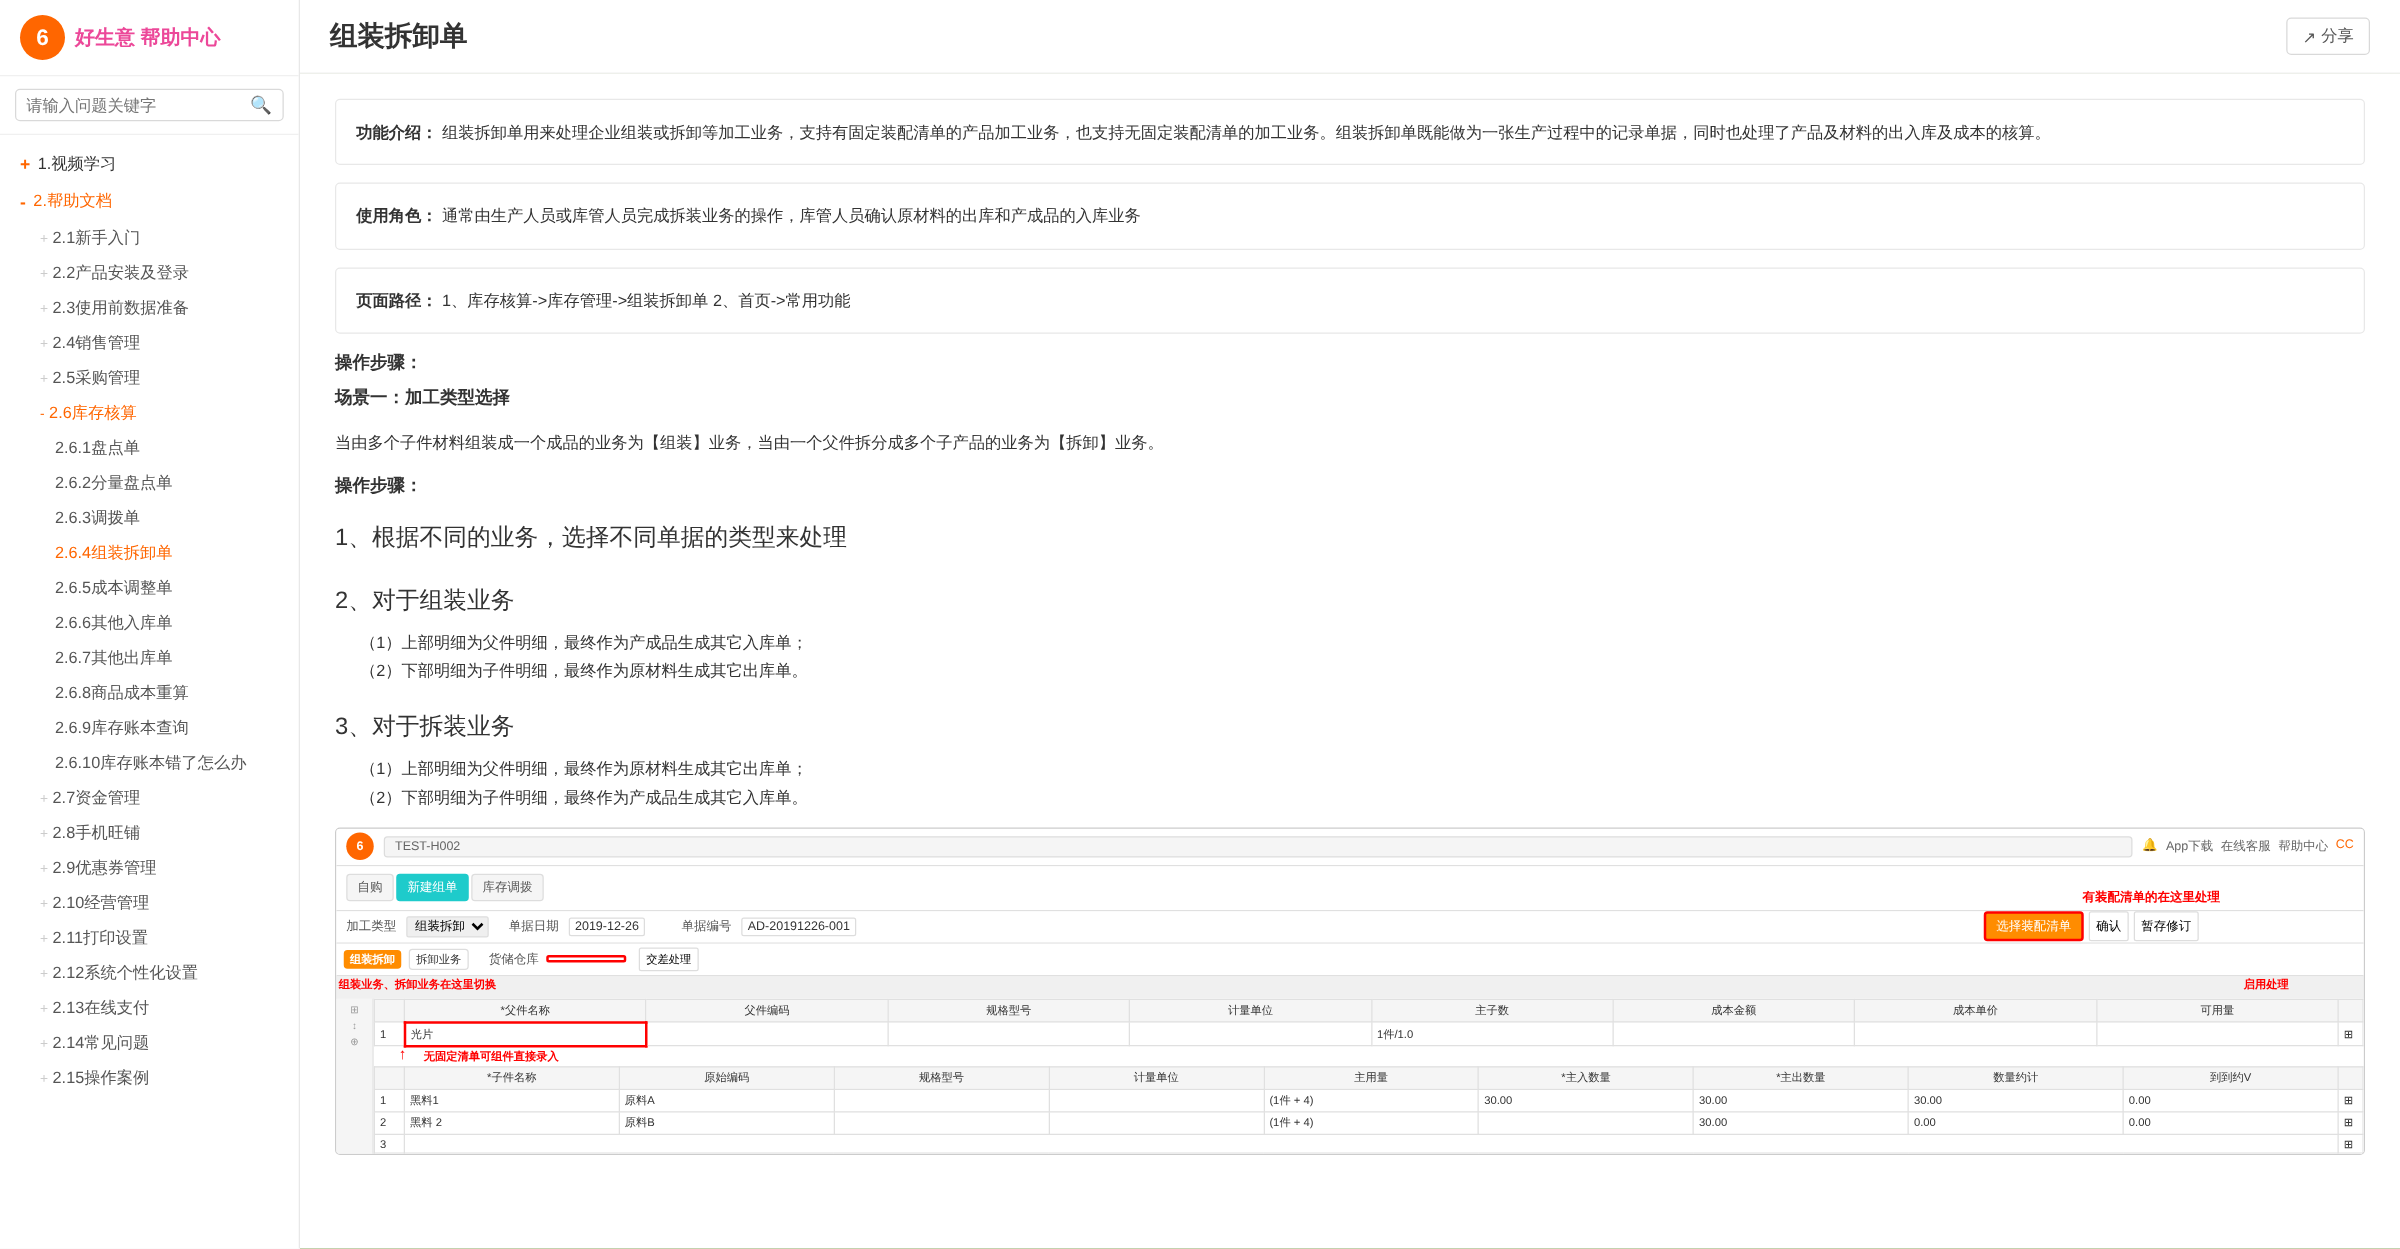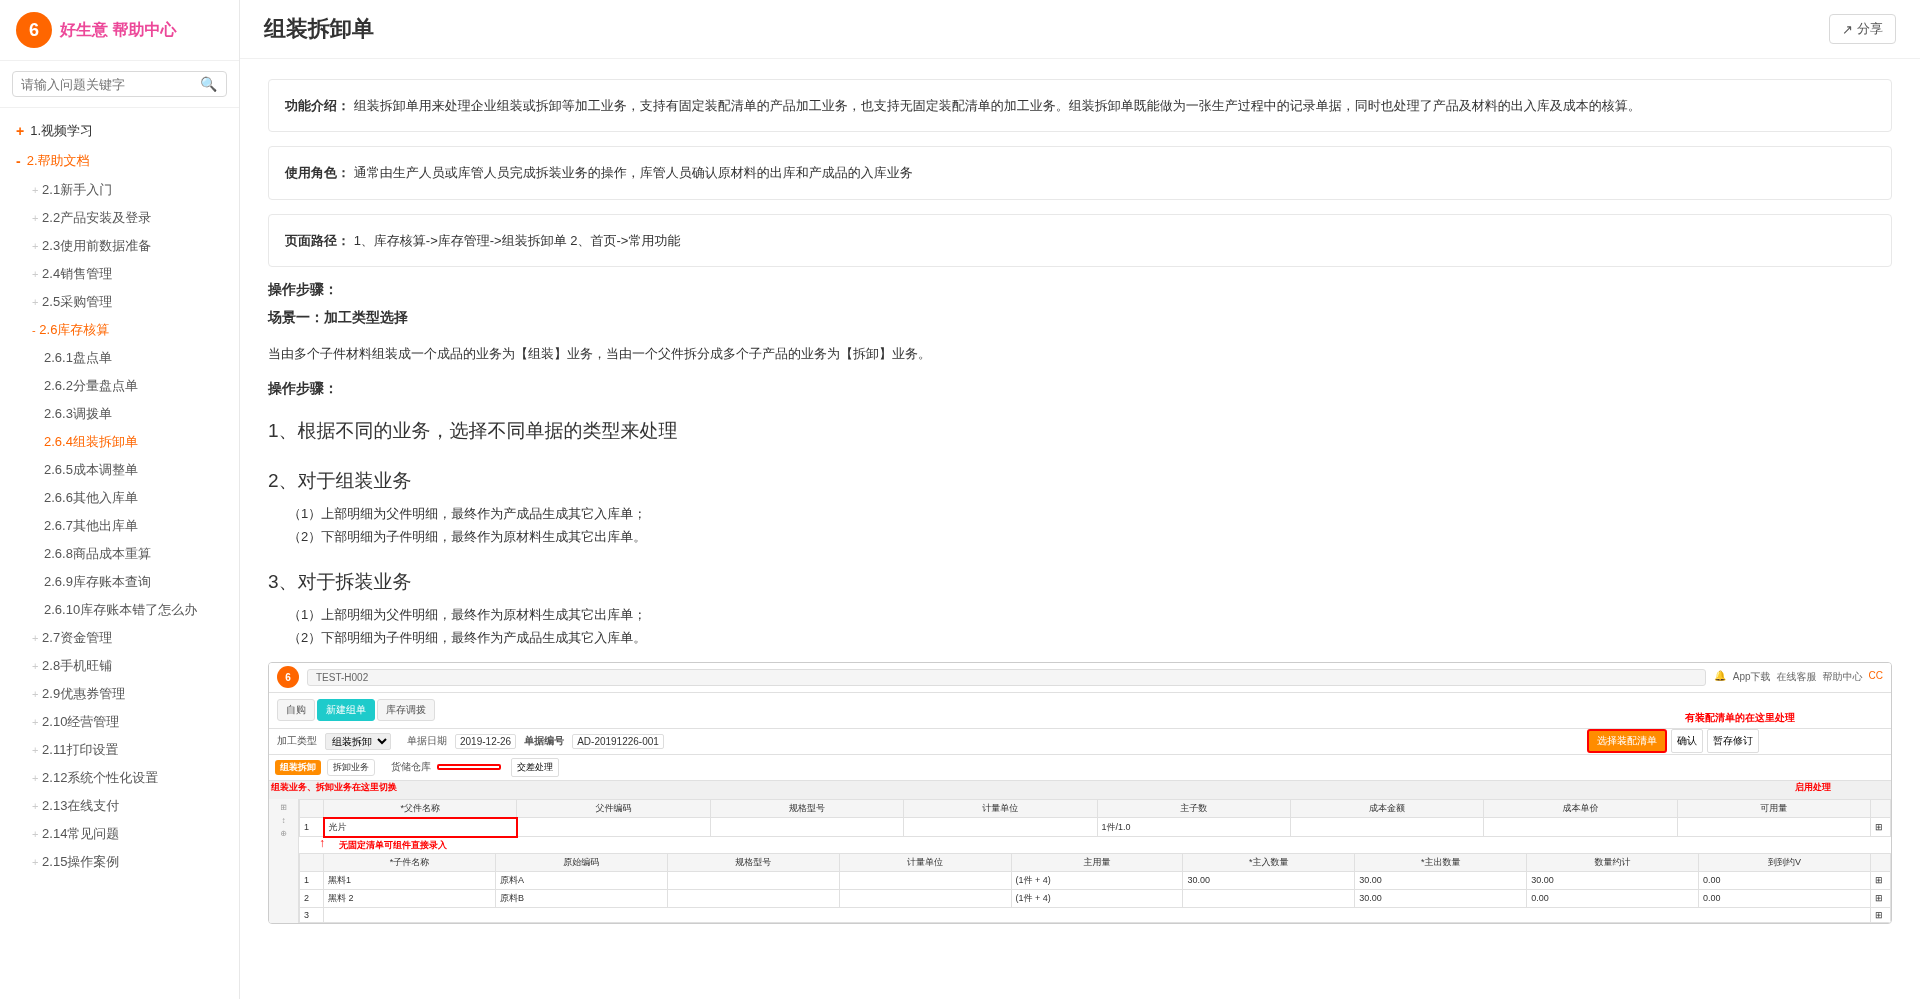--- a/index.html
+++ b/index.html
@@ -475,24 +475,24 @@
         </div>
 
         <div class="inner-toolbar" style="position:relative;">
           <span style="font-size:10px;color:#555;">加工类型</span>
           <select style="font-size:10px;border:1px solid #ddd;border-radius:2px;padding:1px 2px;">
             <option>组装拆卸</option>
             <option>拆卸拆卸</option>
           </select>
           <span style="font-size:10px;color:#555;margin-left:8px;">单据日期</span>
           <span style="font-size:10px;color:#333;border:1px solid #ddd;padding:1px 4px;border-radius:2px;">2019-12-26</span>
-          <span style="font-size:10px;color:#555;margin-left:0;font-weight:bold;">单据编号</span>
+          <span style="font-size:10px;color:#555;margin-left:21px;">单据编号</span>
           <span style="font-size:10px;color:#333;border:1px solid #ddd;padding:1px 4px;border-radius:2px;">AD-20191226-001</span>
 
-          <div style="position:absolute;top:-18px;right:96px;color:#f00;font-size:10px;font-weight:bold;white-space:nowrap;">有装配清单的在这里处理</div>
+          <div style="position:absolute;top:-18px;right:115px;color:#f00;font-size:10px;font-weight:bold;white-space:nowrap;">有装配清单的在这里处理</div>
           <div style="position:absolute;top:50%;right:132px;transform:translateY(-50%);display:flex;gap:4px;">
             <button class="inner-orange-btn" style="border:2px solid #f00;">选择装配清单</button>
             <button style="font-size:10px;border:1px solid #ddd;border-radius:2px;padding:2px 5px;background:#fff;">确认</button>
             <button style="font-size:10px;border:1px solid #ddd;border-radius:2px;padding:2px 5px;background:#fff;">暂存修订</button>
           </div>
         </div>
 
         <div style="background:#fff;border-bottom:1px solid #e0e0e0;padding:3px 6px;display:flex;align-items:center;gap:6px;position:relative;">
           <div style="background:#ff8c00;color:#fff;border-radius:3px;padding:1px 5px;font-size:9px;font-weight:bold;">组装拆卸</div>
           <div style="border:1px solid #ddd;border-radius:3px;padding:1px 5px;font-size:9px;background:#fff;">拆卸业务</div>

